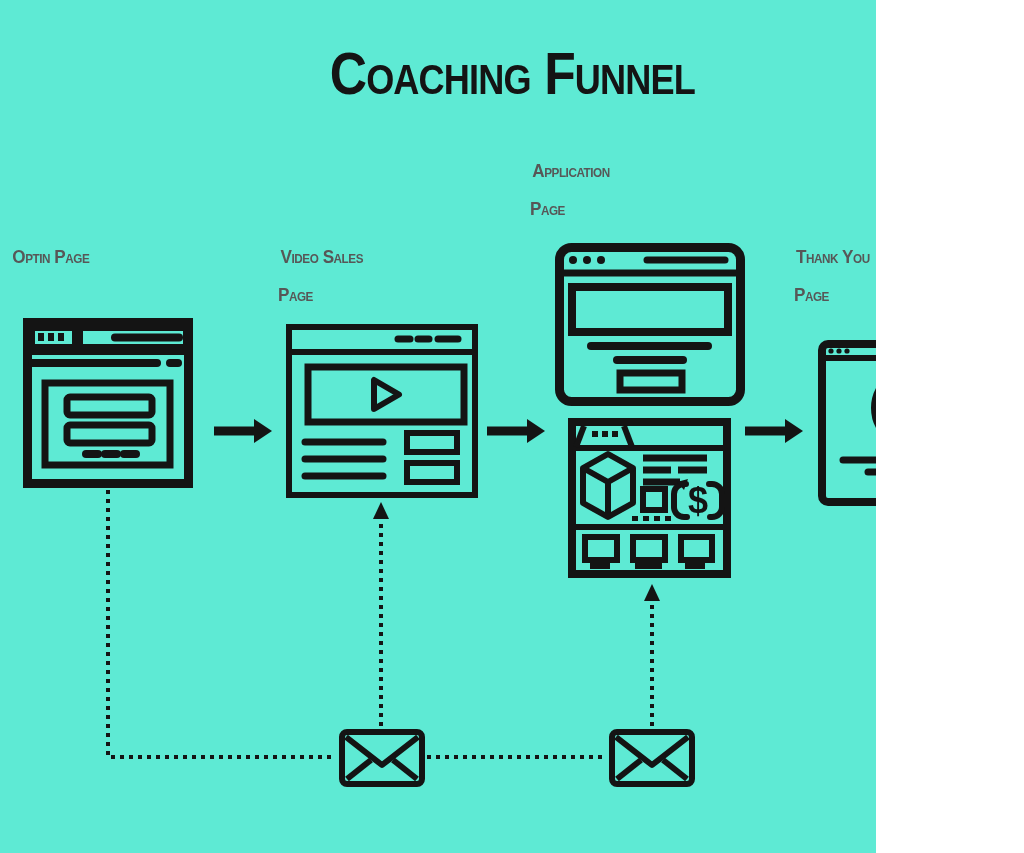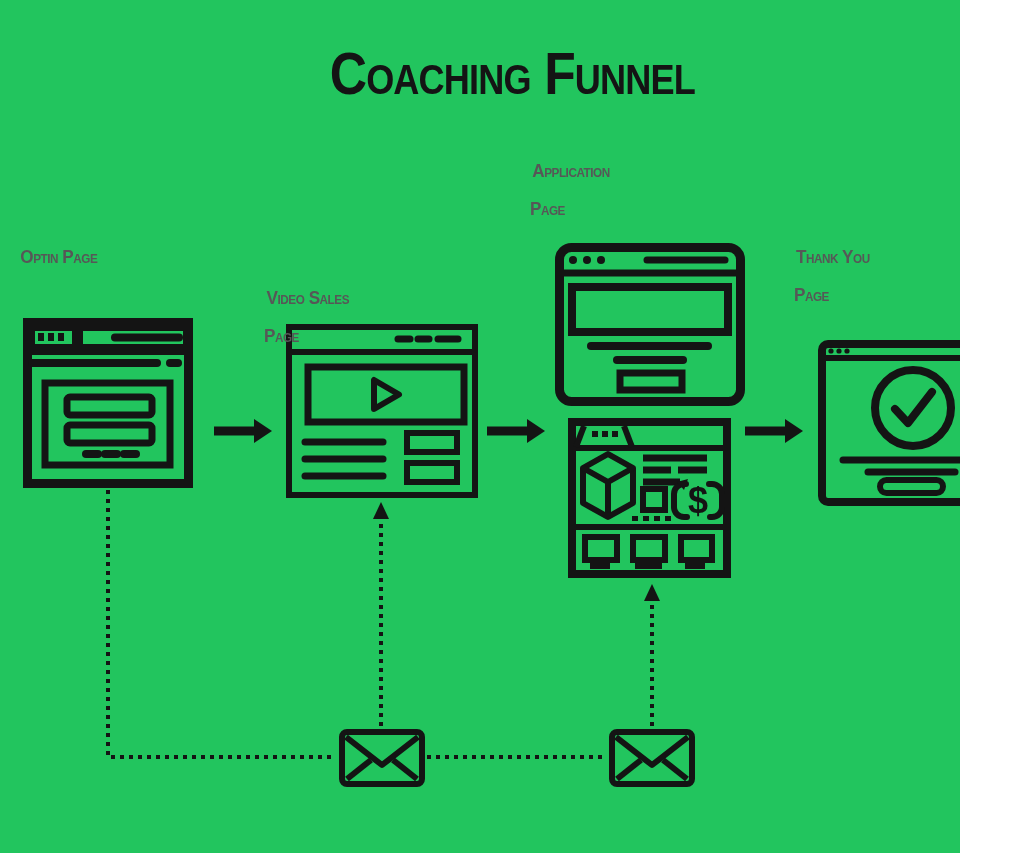--- a/index.html
+++ b/index.html
@@ -1,17 +1,17 @@
 <!DOCTYPE html>
 <html><head>
 <meta charset="utf-8">
 <style>
   html,body { margin:0; padding:0; background:#ffffff; }
   .canvas {
-    position:relative; width:960px; height:853px; background:#22c55e;
+    position:relative; width:876px; height:853px; background:#5eead4;
     font-family:"Liberation Sans", sans-serif; overflow:hidden;
   }
   .title {
     position:absolute; top:44px; left:0; width:1024px; text-align:center;
     font-size:60px; line-height:60px; font-weight:bold; font-variant:small-caps;
     color:#141414; letter-spacing:-1px;
   }
   .title .squeeze { display:inline-block; transform:scaleX(0.86); transform-origin:center; }
   .node-label {
     position:absolute; text-align:left; color:#575757;
@@ -38,24 +38,24 @@
     <g stroke="#141414" stroke-width="4" fill="none" stroke-dasharray="4 5">
       <path d="M108,490 V757 H336"></path>
       <path d="M427,757 H607"></path>
       <path d="M381,726 V520"></path>
       <path d="M652,726 V602"></path>
     </g>
     <polygon class="fillink" points="373,519 389,519 381,502"></polygon>
     <polygon class="fillink" points="644,601 660,601 652,584"></polygon>
   </svg>
 
-  <div class="node-label" style="left:16px; top:238px; width:220px;">
+  <div class="node-label" style="left:8px; top:238px; width:220px;">
     <span class="squeeze">Optin Page</span>
   </div>
-  <div class="node-label" style="left:262px; top:238px; width:240px;margin-top:41px;">
+  <div class="node-label" style="left:276px; top:238px; width:240px;">
     <span class="squeeze">Video Sales</span><br>
     <span class="squeeze">Page</span>
   </div>
   <div class="node-label" style="left:528px; top:152px; width:240px;">
     <span class="squeeze">Application</span><br>
     <span class="squeeze">Page</span>
   </div>
   <div class="node-label" style="left:792px; top:238px; width:240px;">
     <span class="squeeze">Thank You</span><br>
     <span class="squeeze">Page</span>

